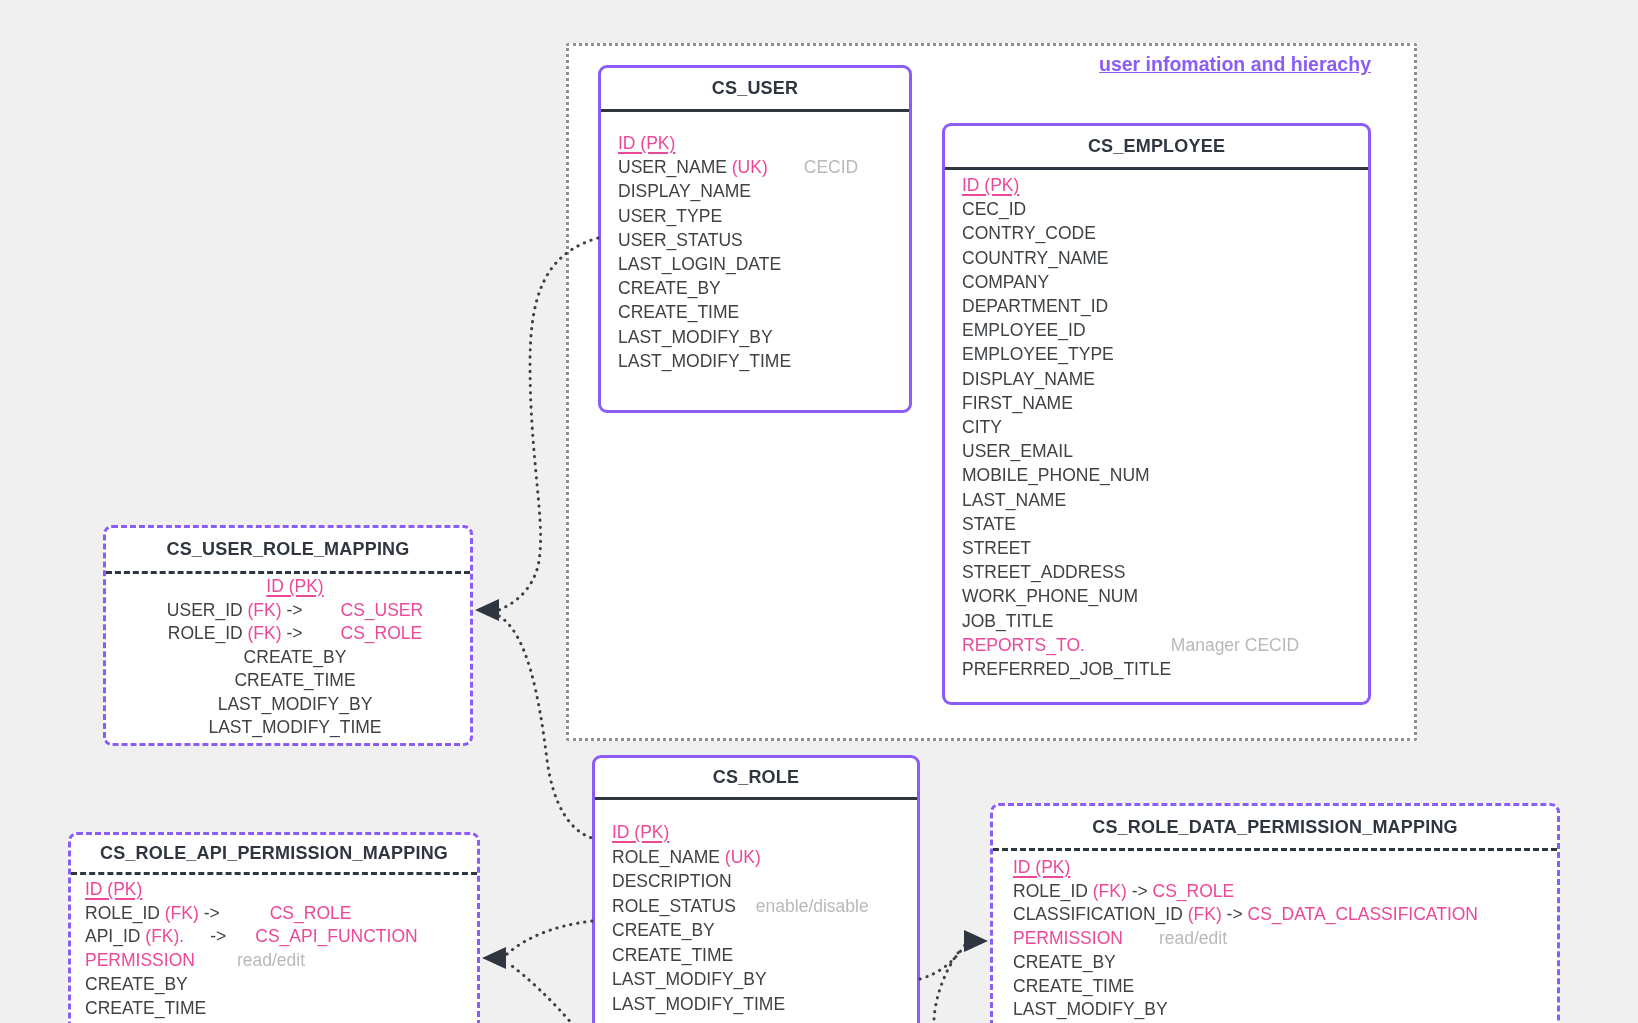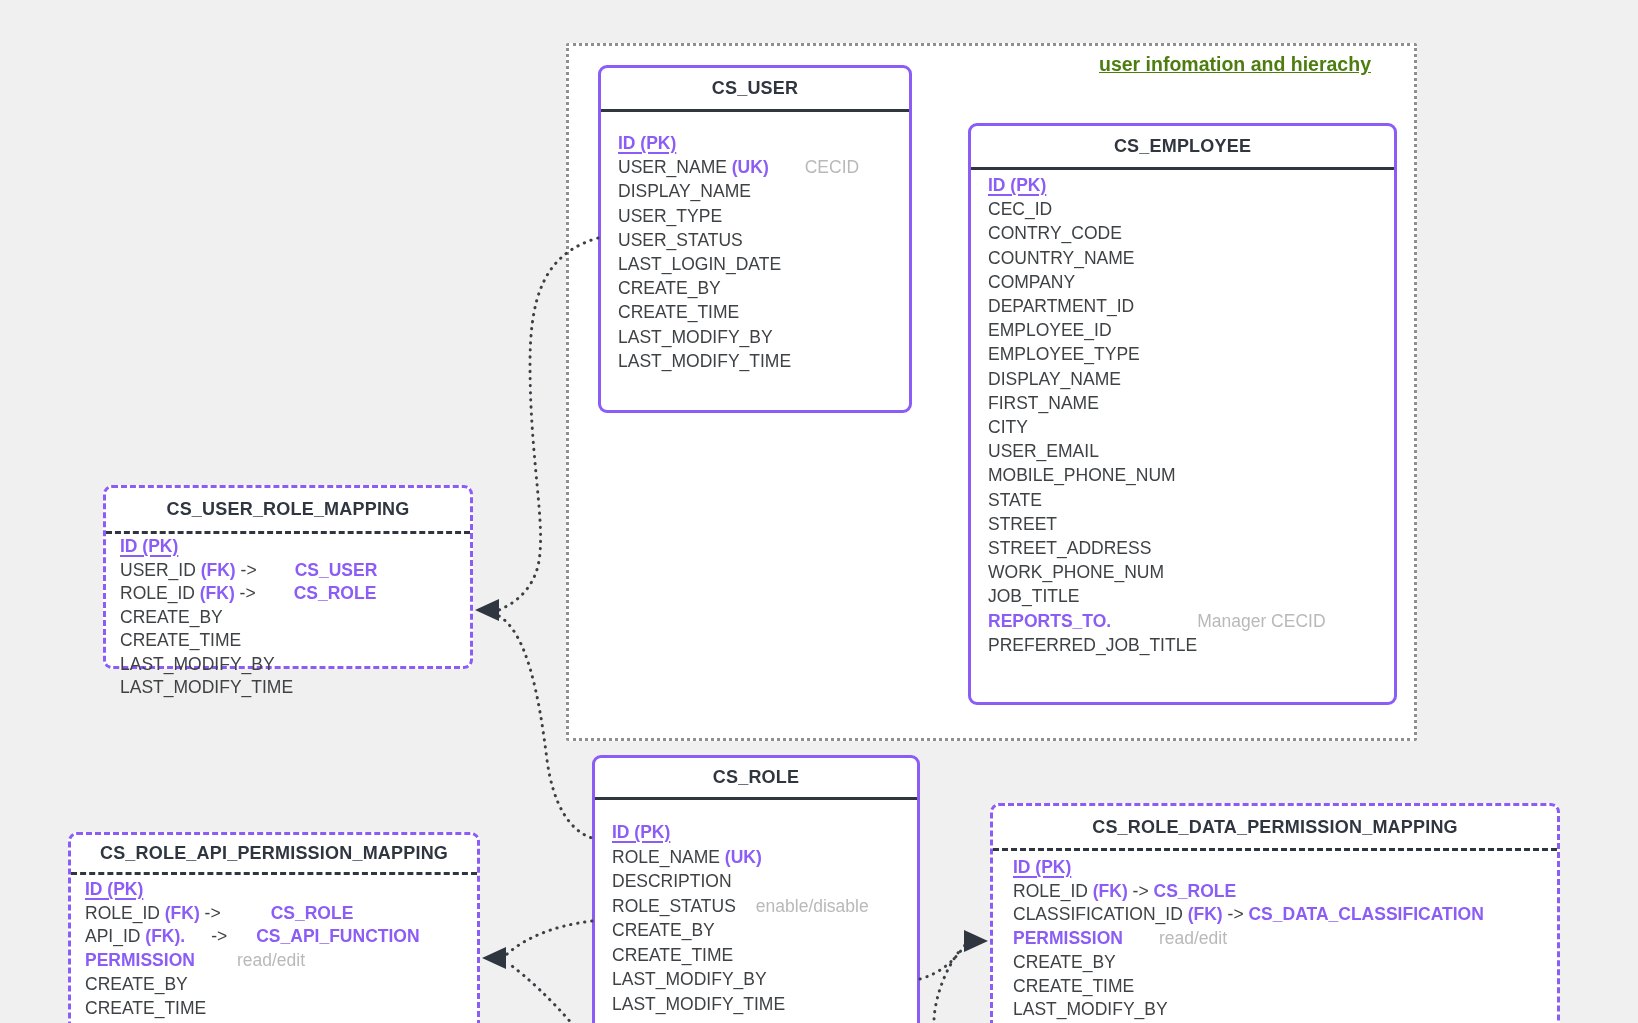--- a/index.html
+++ b/index.html
@@ -29,33 +29,33 @@
   .tbl .hdr{
     display:flex;align-items:center;justify-content:center;
     font-weight:bold;font-size:18px;color:#2f3640;
     border-bottom:3px solid #2f3640;box-sizing:border-box;
     letter-spacing:.2px;
   }
   .tbl.dashed .hdr{border-bottom-style:dashed;}
   .rows{font-size:17.5px;}
   .row{white-space:pre;}
   .row span{display:inline;}
-  .b{font-weight:bold;color:#8b5cf6;}
+  .b{font-weight:normal;color:#ec4899;}
   .u{text-decoration:underline;text-underline-offset:3px;text-decoration-thickness:2px;}
   .g{color:#b9b9b9;}
   
   #t-user{left:598px;top:65px;width:314px;height:348px;}
   #t-user .hdr{height:44px;}
   #t-user .rows{padding:19px 0 0 17px;}
   #t-user .row{line-height:24.2px;}
-  #t-emp{left:968px;top:123px;width:429px;height:582px;}
+  #t-emp{left:942px;top:123px;width:429px;height:582px;}
   #t-emp .hdr{height:44px;}
   #t-emp .rows{padding:3px 0 0 17px;}
   #t-emp .row{line-height:24.2px;}
-  #t-urm{left:103px;top:485px;width:370px;height:184px;}
+  #t-urm{left:103px;top:525px;width:370px;height:221px;text-align:center;}
   #t-urm .hdr{height:46px;}
   #t-urm .rows{padding:1px 0 0 14px;}
   #t-urm .row{line-height:23.5px;}
   #t-role{left:592px;top:755px;width:328px;height:290px;}
   #t-role .hdr{height:42px;}
   #t-role .rows{padding:20px 0 0 17px;}
   #t-role .row{line-height:24.5px;}
   #t-api{left:68px;top:832px;width:412px;height:212px;}
   #t-api .hdr{height:40px;}
   #t-api .rows{padding:3px 0 0 14px;}
@@ -68,21 +68,21 @@
   .wires{position:absolute;left:0;top:0;z-index:10;pointer-events:none;}
   .wires path{fill:none;stroke:#3b4045;stroke-width:3;stroke-linecap:round;stroke-dasharray:0.3 6.8;}
   .wires polygon{fill:#2f3640;}
 </style>
 </head>
 <body>
 
 <div class="canvas">
 
   <div class="group"></div>
-  <div class="group-link" style="color:#4d7c0f;">user infomation and hierachy</div>
+  <div class="group-link" style="color:#8b5cf6;">user infomation and hierachy</div>
 
   <div class="tbl" id="t-user">
     <div class="hdr">CS_USER</div>
     <div class="rows">
         <div class="row"><span class="b u">ID (PK)</span></div>
         <div class="row"><span>USER_NAME </span><span class="b">(UK)</span><span class="g" style="margin-left: 36px;">CECID</span></div>
         <div class="row"><span>DISPLAY_NAME</span></div>
         <div class="row"><span>USER_TYPE</span></div>
         <div class="row"><span>USER_STATUS</span></div>
         <div class="row"><span>LAST_LOGIN_DATE</span></div>
@@ -102,20 +102,21 @@
         <div class="row"><span>COUNTRY_NAME</span></div>
         <div class="row"><span>COMPANY</span></div>
         <div class="row"><span>DEPARTMENT_ID</span></div>
         <div class="row"><span>EMPLOYEE_ID</span></div>
         <div class="row"><span>EMPLOYEE_TYPE</span></div>
         <div class="row"><span>DISPLAY_NAME</span></div>
         <div class="row"><span>FIRST_NAME</span></div>
         <div class="row"><span>CITY</span></div>
         <div class="row"><span>USER_EMAIL</span></div>
         <div class="row"><span>MOBILE_PHONE_NUM</span></div>
+        <div class="row"><span>LAST_NAME</span></div>
         <div class="row"><span>STATE</span></div>
         <div class="row"><span>STREET</span></div>
         <div class="row"><span>STREET_ADDRESS</span></div>
         <div class="row"><span>WORK_PHONE_NUM</span></div>
         <div class="row"><span>JOB_TITLE</span></div>
         <div class="row"><span class="b">REPORTS_TO.</span><span class="g" style="margin-left: 86px;">Manager CECID</span></div>
         <div class="row"><span>PREFERRED_JOB_TITLE</span></div>
       </div>
   </div>
 

